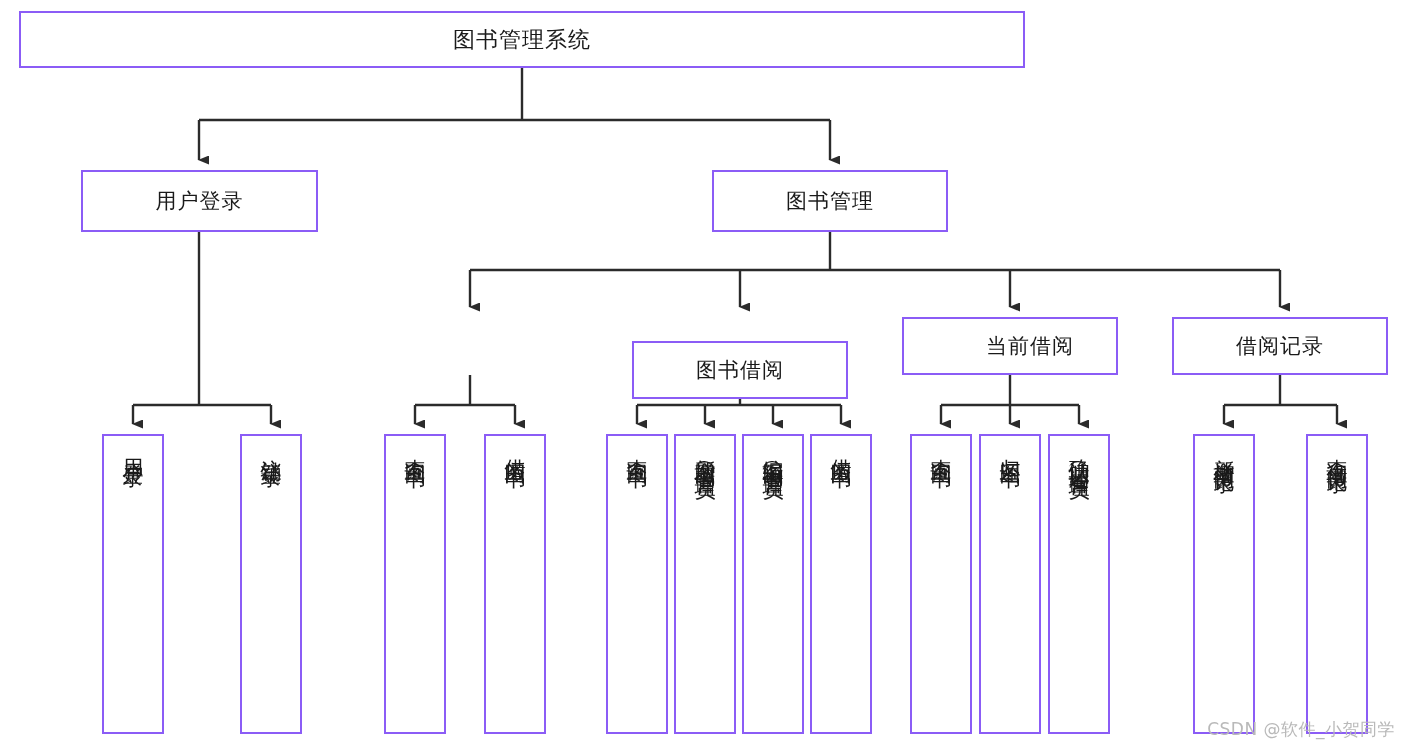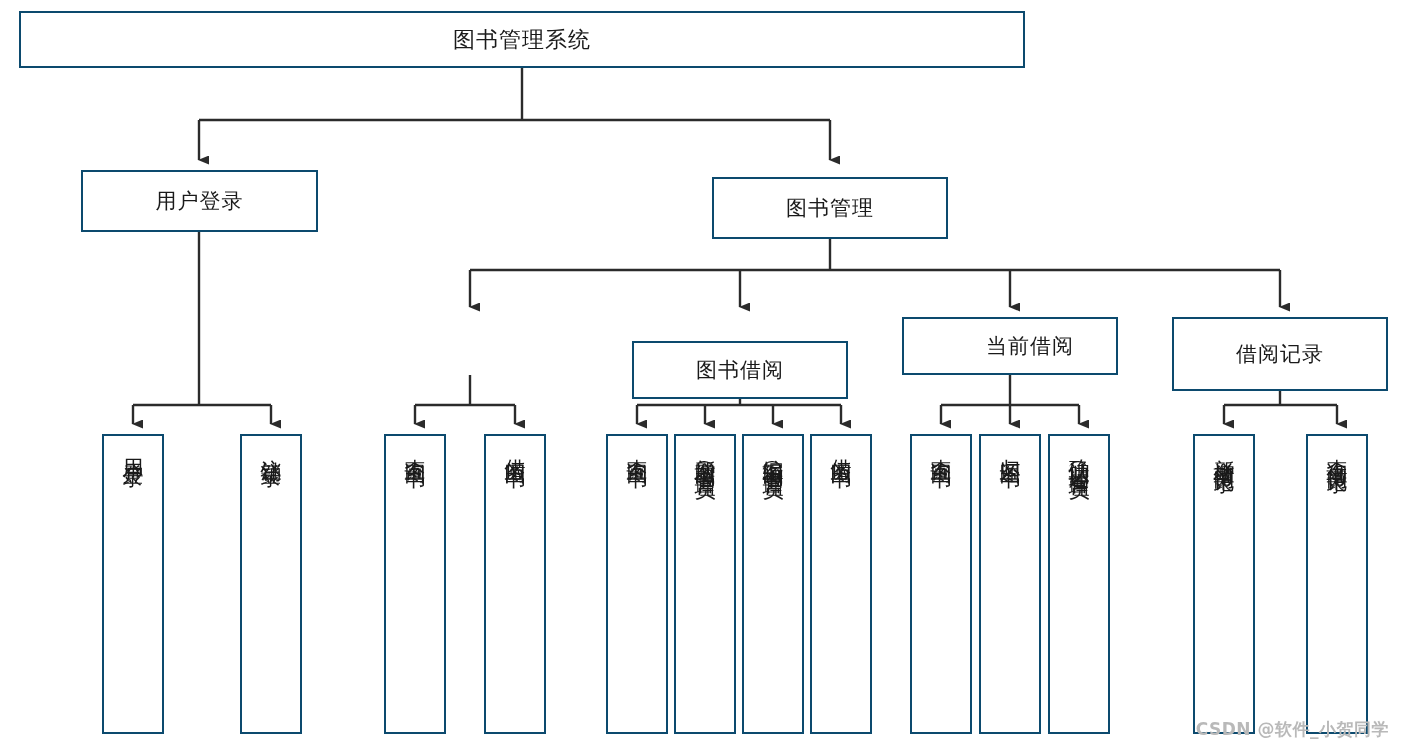--- a/index.html
+++ b/index.html
@@ -24,21 +24,21 @@
     position: absolute;
     left: 0;
     top: 0;
     width: 1405px;
     height: 747px;
   }
   .node {
     position: absolute;
     box-sizing: border-box;
     background: #ffffff;
-    border: 2px solid #0c4a6e;
+    border: 2px solid #8b5cf6;
     display: flex;
     align-items: center;
     justify-content: center;
     color: #1a1a1a;
   }
   .node-h {
     font-size: 21px;
     letter-spacing: 1px;
     line-height: 1;
     white-space: nowrap;
@@ -52,28 +52,27 @@
   .node-leaf .node-label {
     writing-mode: vertical-rl;
     text-orientation: upright;
     font-size: 21px;
     letter-spacing: 3px;
     line-height: 1.05;
     white-space: nowrap;
   }
   .watermark {
     position: absolute;
-    right: 16px;
+    right: 10px;
     bottom: 6px;
     font-size: 17px;
     color: #b9b9b9;
     letter-spacing: 0.5px;
     white-space: nowrap;
     pointer-events: none;
-    font-weight: bold;
   }
 </style>
 </head>
 <body>
 
 <div id="diagram-root">
 
   <svg class="connectors" viewBox="0 0 1405 747">
     <defs>
       <marker id="arrowhead" markerWidth="9" markerHeight="11" refX="4.5" refY="10" orient="auto" markerUnits="userSpaceOnUse">
@@ -139,31 +138,31 @@
     </g>
   </svg>
 
   <div class="node node-h node-root" style="left:19px; top:11px; width:1006px; height:57px;">
     <span class="node-label">图书管理系统</span>
   </div>
 
   <div class="node node-h" style="left:81px; top:170px; width:237px; height:62px;">
     <span class="node-label">用户登录</span>
   </div>
-  <div class="node node-h" style="left:712px; top:170px; width:236px; height:62px;margin-top:7px;">
+  <div class="node node-h" style="left:712px; top:170px; width:236px; height:62px;">
     <span class="node-label">图书管理</span>
   </div>
 
   <div class="node node-h" style="left:632px; top:317px; width:216px; height:58px;margin-top:24px;">
     <span class="node-label">图书借阅</span>
   </div>
   <div class="node node-h" style="left:902px; top:317px; width:216px; height:58px;padding-left:40px;">
     <span class="node-label">当前借阅</span>
   </div>
-  <div class="node node-h" style="left:1172px; top:317px; width:216px; height:74px;">
+  <div class="node node-h" style="left:1172px; top:317px; width:216px; height:58px;">
     <span class="node-label">借阅记录</span>
   </div>
 
   <div class="node node-leaf" style="left:102px; top:434px; width:62px; height:300px;">
     <span class="node-label">用户登录</span>
   </div>
   <div class="node node-leaf" style="left:240px; top:434px; width:62px; height:300px;">
     <span class="node-label">注销登录</span>
   </div>
 

